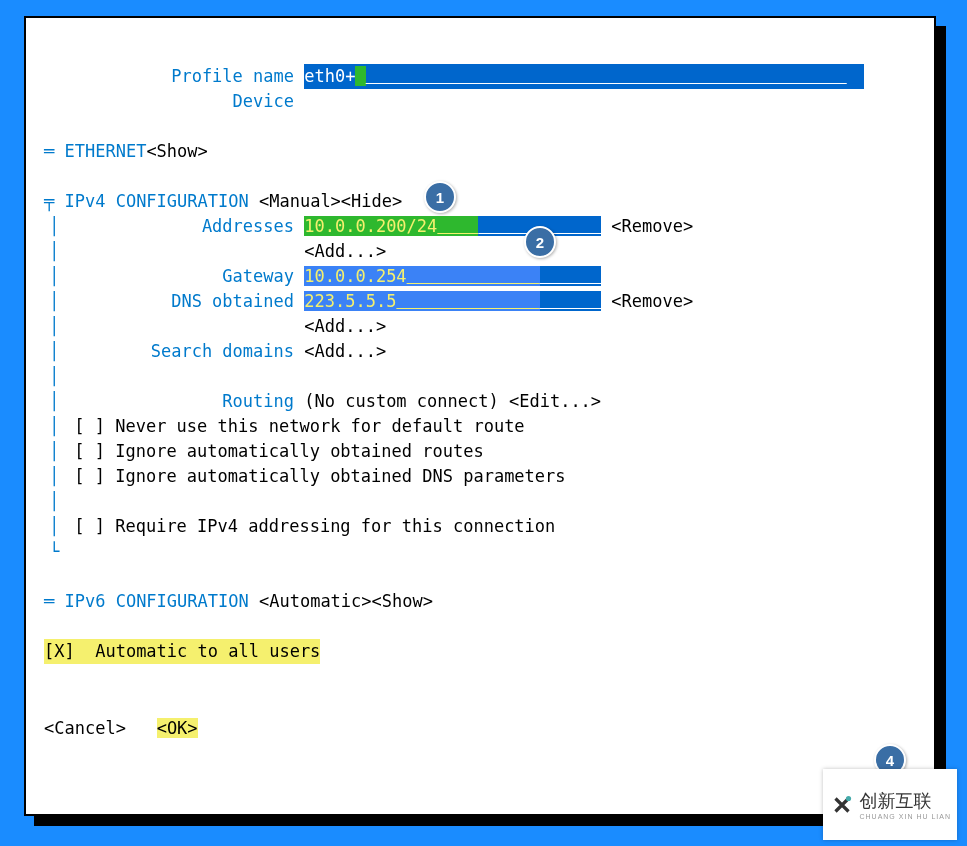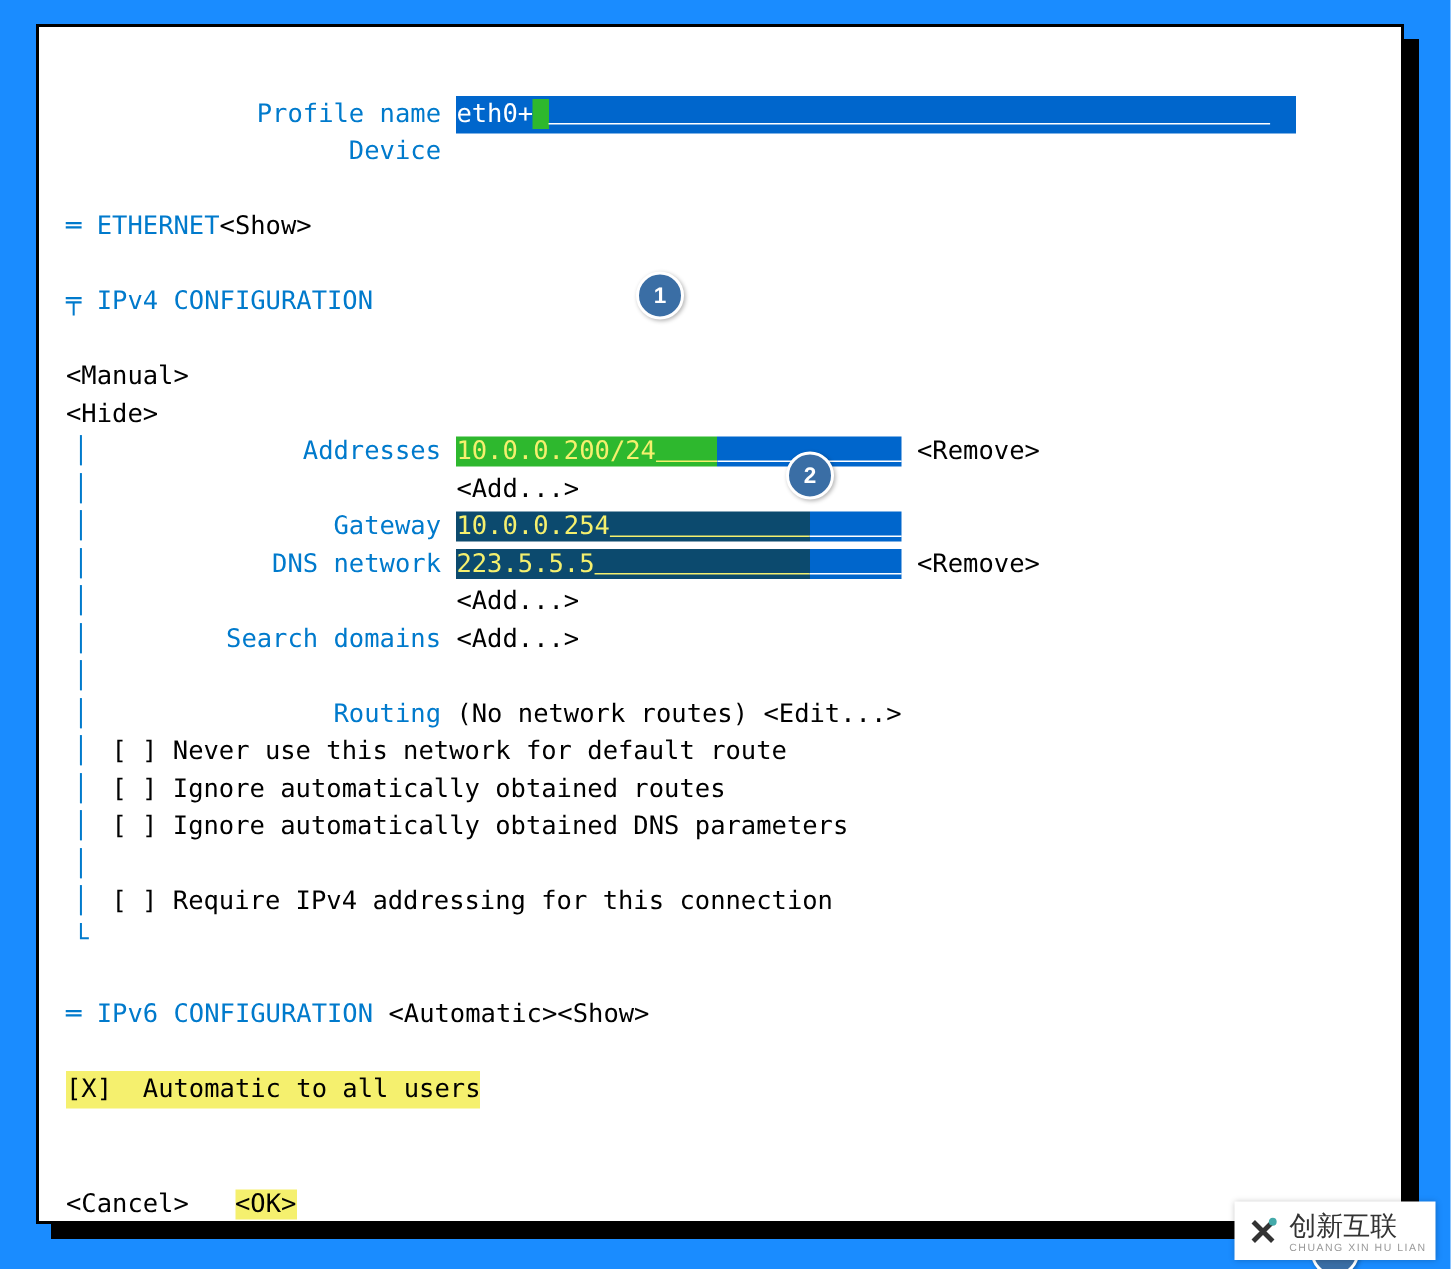--- a/index.html
+++ b/index.html
@@ -51,21 +51,21 @@
 .content {
   padding: 46px 18px 0 18px;
   color: #000;
   line-height: 25px;
   white-space: nowrap;
 }
 .blue { color: #007acc; }
 .darkblue-bg { background: #0066cc; color: #fff; }
 .cursor { background: #2eb82e; color:#fff; }
 .green-bg { background: #2eb82e; color: #f5f06e; }
-.teal-bg { background: #0c4a6e; color: #f5f06e;}
+.teal-bg { background: #3b82f6; color: #f5f06e;}
 .yellow-bg { background: #f5f06e; color: #000; }
 .row { display: flex; align-items: baseline; }
 .label { text-align: right; width: 250px; display:inline-block; }
 .right { float: right; }
 .spacer { height: 25px; }
 .callout {
   display:inline-flex;
   width:28px; height:28px;
   background:#3a6ea5;
   border:2px solid #fff;
@@ -76,21 +76,21 @@
   align-items:center; justify-content:center;
   vertical-align: middle;
   font-family: Arial, sans-serif;
   box-shadow: 1px 1px 3px rgba(0,0,0,.3);
   position: relative;
 }
 .logo {
   position:absolute;
   right:10px; bottom:6px;
   background:#fff;
-  padding:4px 6px;
+  padding:20px 6px;
   display:flex; align-items:center;
   font-family: "Microsoft YaHei", Arial, sans-serif;
   font-size:18px; color:#333;
   box-shadow: 0 0 4px rgba(0,0,0,.25);
 }
 .logo-icon {
   width:26px; height:26px; margin-right:4px;
   position:relative;
 }
 .logo-icon svg { width:100%; height:100%; }
@@ -117,21 +117,21 @@
 
     <div class="spacer"></div>
 
     <div class="row">
       <span class="blue">═ <span>ETHERNET</span></span>
       <span class="right">&lt;Show&gt;</span>
     </div>
 
     <div class="spacer"></div>
 
-    <div class="row" style="position:relative;flex-direction:column;">
+    <div class="row" style="position:relative;">
       <span class="blue">╤ <span>IPv4 CONFIGURATION</span></span>
       <span>&nbsp;</span>
       <span>&lt;Manual&gt;</span>
       <span class="callout" style="position:absolute; left:380px; top:-8px;">1</span>
       <span class="right">&lt;Hide&gt;</span>
     </div>
 
     <div class="row" style="position:relative;">
       <span class="blue" style="width:20px; display:inline-block; text-align:center;">│</span>
       <span class="label blue" style="width:230px;">Addresses</span>
@@ -150,21 +150,21 @@
 
     <div class="row">
       <span class="blue" style="width:20px; display:inline-block; text-align:center;">│</span>
       <span class="label blue" style="width:230px;">Gateway</span>
       <span>&nbsp;</span>
       <span><span class="teal-bg"><span>10.0.0.254</span><span style="text-decoration: underline;">&nbsp;&nbsp;&nbsp;&nbsp;&nbsp;&nbsp;&nbsp;&nbsp;&nbsp;&nbsp;&nbsp;&nbsp;&nbsp;</span></span><span class="darkblue-bg" style="text-decoration: underline;">&nbsp;&nbsp;&nbsp;&nbsp;&nbsp;&nbsp;</span></span>
     </div>
 
     <div class="row">
       <span class="blue" style="width:20px; display:inline-block; text-align:center;">│</span>
-      <span class="label blue" style="width:230px;">DNS network</span>
+      <span class="label blue" style="width:230px;">DNS obtained</span>
       <span>&nbsp;</span>
       <span><span class="teal-bg"><span>223.5.5.5</span><span style="text-decoration: underline;">&nbsp;&nbsp;&nbsp;&nbsp;&nbsp;&nbsp;&nbsp;&nbsp;&nbsp;&nbsp;&nbsp;&nbsp;&nbsp;&nbsp;</span></span><span class="darkblue-bg" style="text-decoration: underline;">&nbsp;&nbsp;&nbsp;&nbsp;&nbsp;&nbsp;</span></span>
       <span>&nbsp;</span>
       <span>&lt;Remove&gt;</span>
     </div>
     <div class="row">
       <span class="blue" style="width:20px; display:inline-block; text-align:center;">│</span>
       <span class="label" style="width:230px;"></span>
       <span>&nbsp;</span>
       <span>&lt;Add...&gt;</span>
@@ -178,21 +178,21 @@
     </div>
 
     <div class="row">
         <span class="blue" style="width:20px; display:inline-block; text-align:center;">│</span>
       </div>
 
     <div class="row">
       <span class="blue" style="width:20px; display:inline-block; text-align:center;">│</span>
       <span class="label blue" style="width:230px;">Routing</span>
       <span>&nbsp;</span>
-      <span>(No network routes)</span>
+      <span>(No custom connect)</span>
       <span>&nbsp;</span>
       <span>&lt;Edit...&gt;</span>
     </div>
 
     <div class="row"><span class="blue" style="width:20px; display:inline-block; text-align:center;">│</span>&nbsp;<span>[ ] <span>Never use this network for default route</span></span></div>
     <div class="row"><span class="blue" style="width:20px; display:inline-block; text-align:center;">│</span>&nbsp;<span>[ ] <span>Ignore automatically obtained routes</span></span></div>
     <div class="row"><span class="blue" style="width:20px; display:inline-block; text-align:center;">│</span>&nbsp;<span>[ ] <span>Ignore automatically obtained DNS parameters</span></span></div>
     <div class="row">
         <span class="blue" style="width:20px; display:inline-block; text-align:center;">│</span>
       </div>

